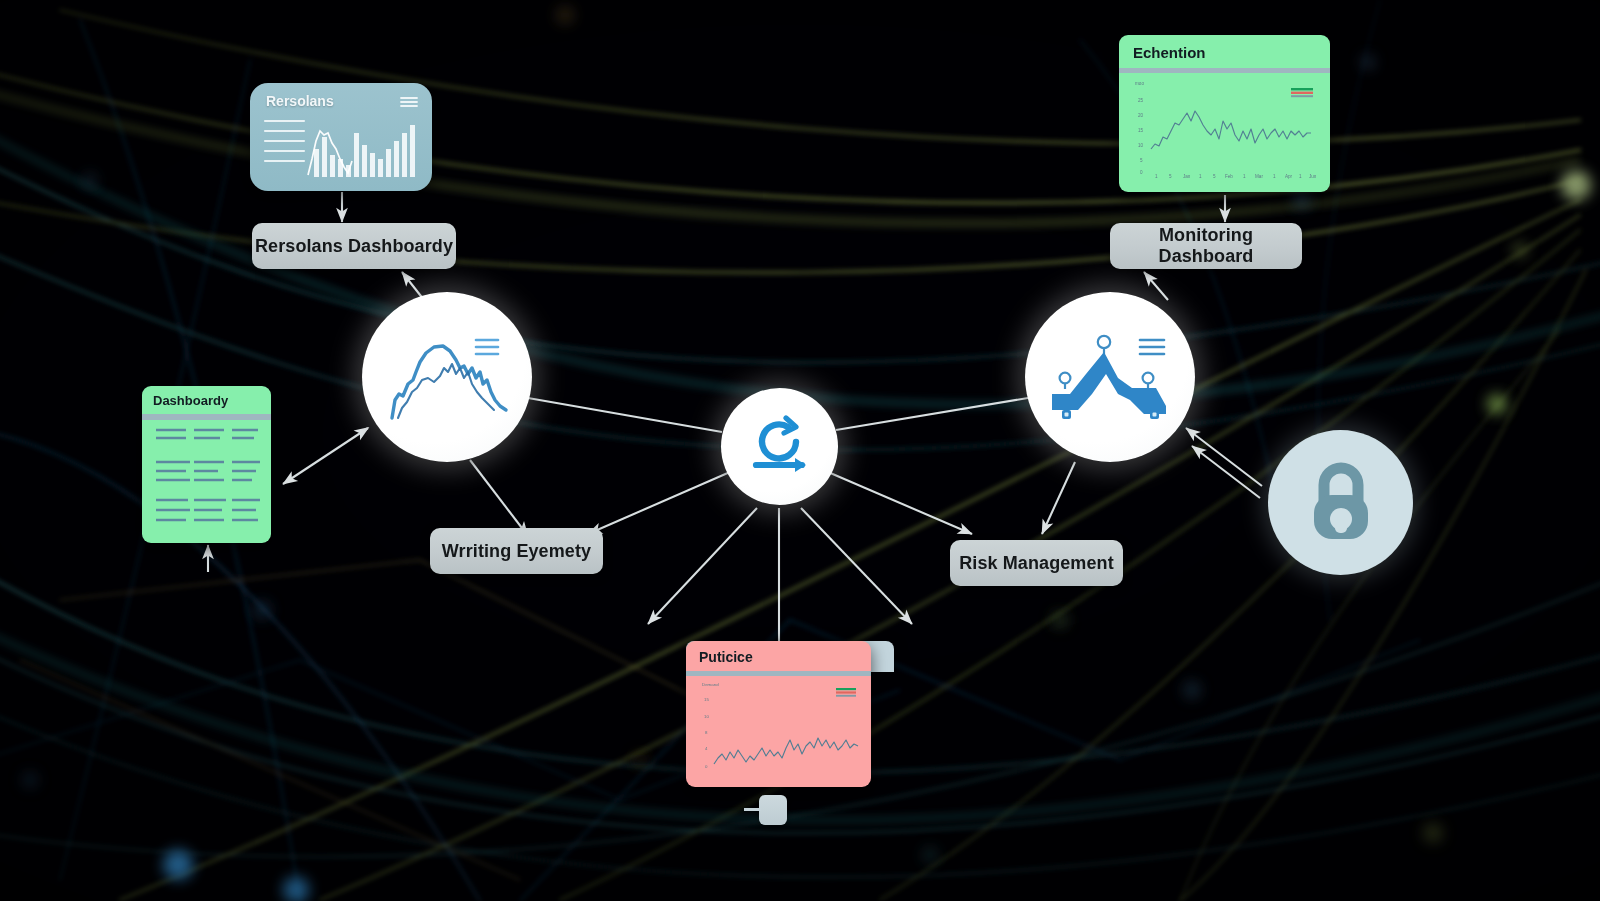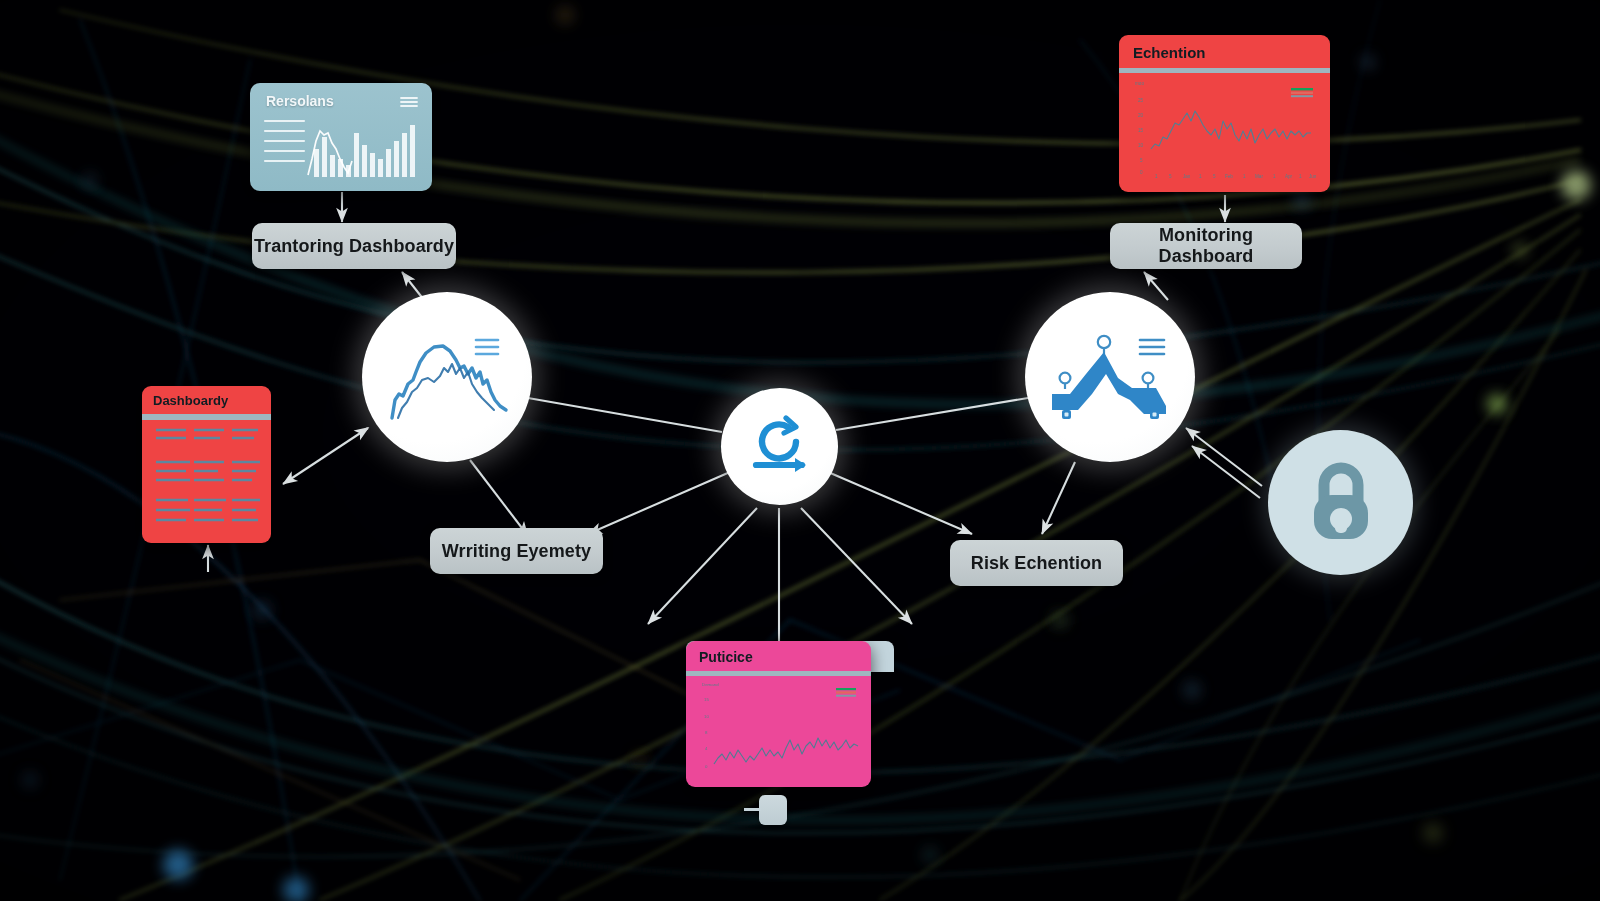--- a/index.html
+++ b/index.html
@@ -53,35 +53,35 @@
 
   .lock-circle {
     border-radius:50%;
     background: #cfe0e6;
     box-shadow: 0 0 22px 6px rgba(190,215,225,.20), 0 4px 12px rgba(0,0,0,.45);
     display:flex; align-items:center; justify-content:center;
   }
 
   
   .card {
-    background:#ef4444;
+    background:#86efac;
     border-radius:9px;
     box-shadow: 0 5px 16px rgba(0,0,0,.6);
     overflow:hidden;
   }
   .card-title {
     font-size:15px; font-weight:600; color:#121c22;
     padding:9px 14px 7px 14px;
   }
   .card-sep { height:5px; background:#9fb6c0; }
   .card-body { position:relative; }
 
   .teal-card {
     background: linear-gradient(180deg,#9cc3ce 0%, #8fbac6 100%);
-    border-radius:10px;
+    border-radius:18px;
     box-shadow: 0 5px 16px rgba(0,0,0,.6);
     position:relative;
     overflow:hidden;
   }
   .teal-card .t-title {
     position:absolute; left:16px; top:10px;
     font-size:14px; font-weight:600; color:#f2f7f9;
     text-shadow: 0 1px 2px rgba(0,0,0,.25);
   }
 
@@ -266,21 +266,21 @@
         <rect x="124" y="34" width="5" height="28"></rect>
         <rect x="132" y="26" width="5" height="36"></rect>
         <rect x="140" y="18" width="5" height="44"></rect>
         <rect x="148" y="10" width="5" height="52"></rect>
       </g>
       <polyline fill="none" stroke="#ffffff" stroke-width="1.7" opacity=".95" points="46,60 50,44 54,26 58,16 62,20 66,18 70,28 74,34 78,44 82,52 86,58 90,46"></polyline>
     </svg>
   </div>
 
   <div class="node pill" style="left:252px; top:223px; width:204px; height:46px;">
-    <span>Trantoring Dashboardy</span>
+    <span>Rersolans Dashboardy</span>
   </div>
 
   <div class="node card" style="left:1119px; top:35px; width:211px; height:157px;">
     <div class="card-title">Echention</div>
     <div class="card-sep"></div>
     <div class="card-body" style="height:112px;">
       <svg width="211" height="112" viewBox="0 0 211 112">
         <g fill="#5e7c88" font-size="4.6" font-family="Liberation Sans, sans-serif">
           <text x="16" y="12">moo</text>
           <text x="19" y="29">25</text>
@@ -411,29 +411,29 @@
       <circle cx="39" cy="58" r="11" fill="#cfe0e6"></circle>
       <rect x="33" y="56" width="12" height="16" rx="5" fill="#cfe0e6"></rect>
     </svg>
   </div>
 
   <div class="node pill" style="left:430px; top:528px; width:173px; height:46px;">
     <span>Wrriting Eyemety</span>
   </div>
 
   <div class="node pill" style="left:950px; top:540px; width:173px; height:46px;">
-    <span>Risk Echention</span>
+    <span>Risk Management</span>
   </div>
 
   <div class="node" style="left:686px; top:641px;">
 
     <div style="position:absolute; left:0; top:0; width:208px; height:31px;
                 background:#c3d5dd; border-radius:8px 8px 0 0;
                 box-shadow:0 4px 13px rgba(0,0,0,.55);"></div>
-    <div class="card" style="position:absolute; left:0; top:0; width:185px; height:146px; background:#ec4899;">
+    <div class="card" style="position:absolute; left:0; top:0; width:185px; height:146px; background:#fca5a5;">
       <div class="card-title" style="font-size:14px; padding:8px 13px 6px 13px;">Puticice</div>
       <div class="card-sep" style="height:5px;"></div>
       <div class="card-body" style="height:105px;">
         <svg width="185" height="105" viewBox="0 0 185 105">
           <g fill="#5e7c88" font-size="4.4" font-family="Liberation Sans, sans-serif">
             <text x="16" y="10">Demand</text>
             <text x="18" y="25">15</text>
             <text x="18" y="42">10</text>
             <text x="19" y="58">8</text>
             <text x="19" y="74">4</text>

